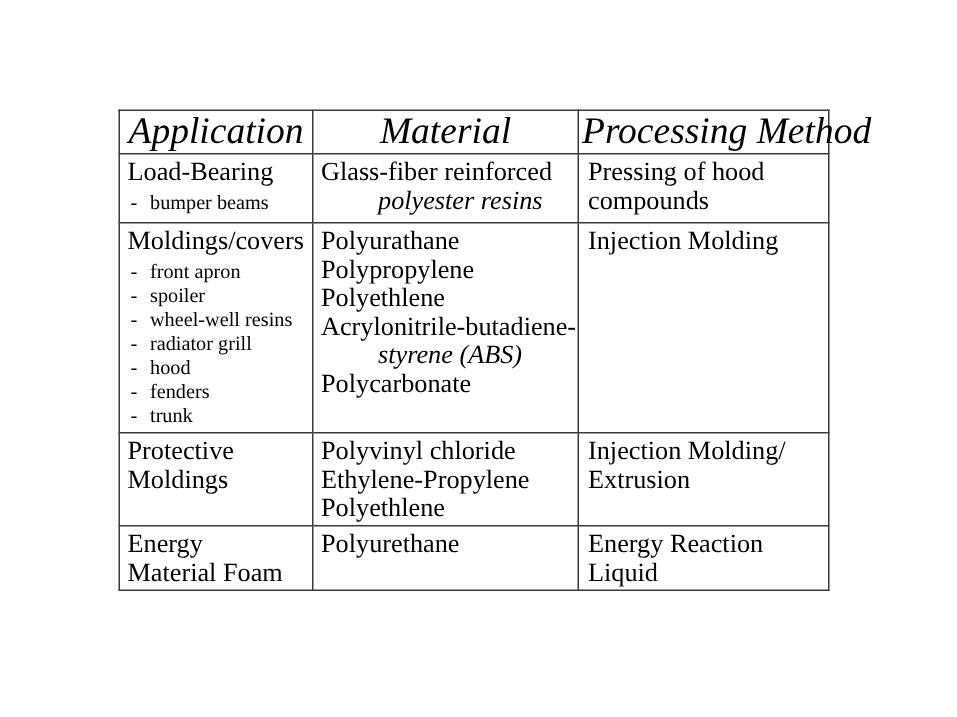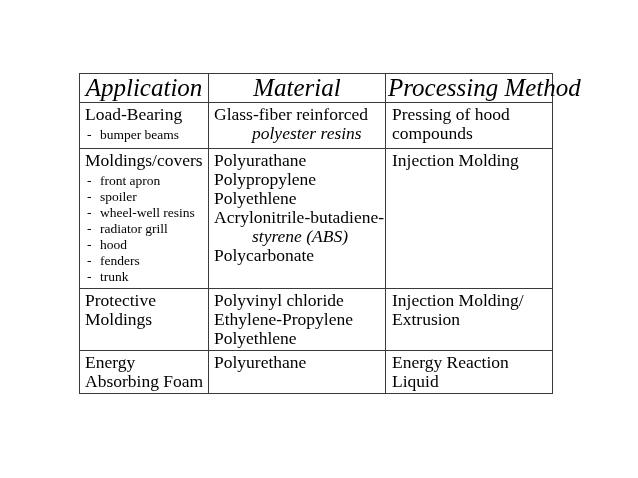--- a/index.html
+++ b/index.html
@@ -164,21 +164,21 @@
     <td class="proc-cell">
             <div class="line">Injection Molding/</div>
             <div class="line">Extrusion</div>
           </td>
   </tr>
 
   <tr>
     <td class="app-cell">
       <div class="title">
               <div class="line">Energy</div>
-              <div class="line">Absorbing Foam</div>
+              <div class="line">Material Foam</div>
             </div>
 
     </td>
     <td class="mat-cell">
             <div class="line">Polyurethane</div>
           </td>
     <td class="proc-cell">
             <div class="line">Energy Reaction</div>
             <div class="line">Liquid</div>
           </td>

